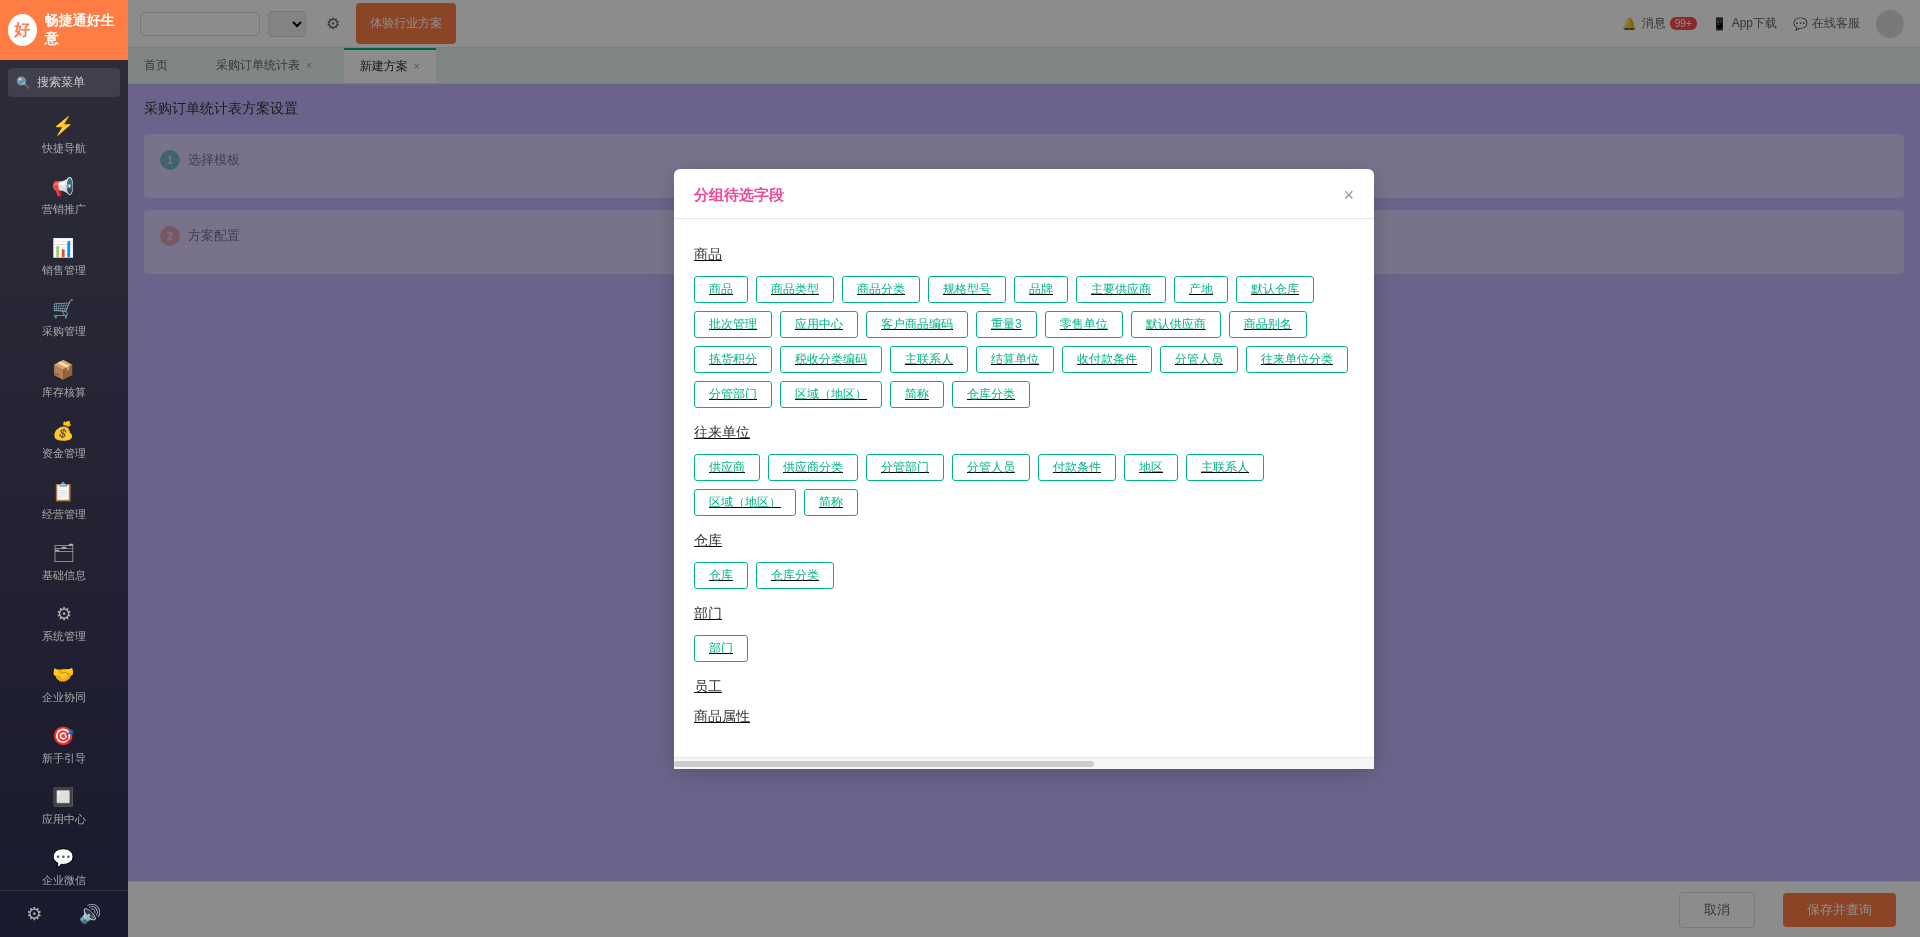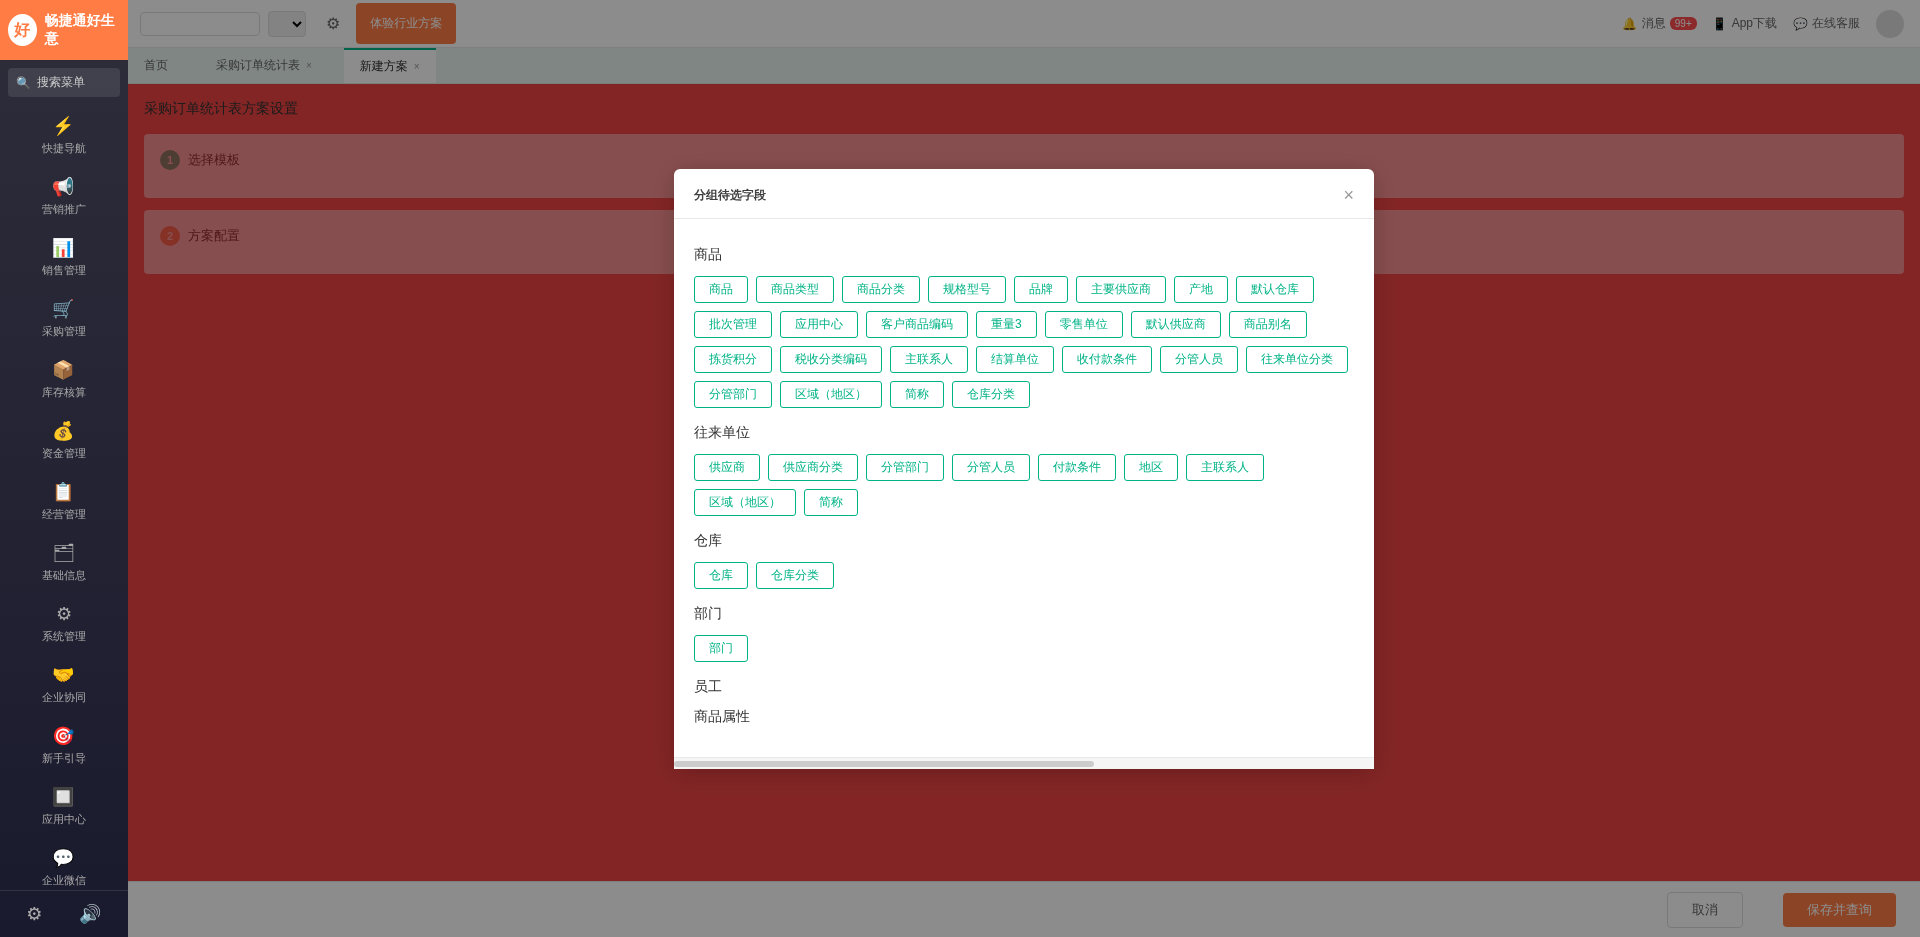--- a/index.html
+++ b/index.html
@@ -47,45 +47,45 @@
       border-bottom: 1px solid #d9e8e2;
       gap: 16px;
     }
     .tab { padding: 8px 16px; font-size: 12px; cursor: pointer; color: #666; display: flex; align-items: center; gap: 6px; white-space: nowrap; }
     .tab.active { background: white; color: #333; border-top: 2px solid #00b386; }
     .tab-close { font-size: 10px; color: #999; cursor: pointer; }
 
     
     .main {
       position: fixed; left: 128px; top: 84px; right: 0; bottom: 0;
-      background: #ef4444; overflow: hidden;
+      background: #c4b5fd; overflow: hidden;
     }
     .page-content { padding: 16px; }
     .page-title { font-size: 14px; color: #333; margin-bottom: 16px; }
 
     
     .overlay {
       position: fixed; left: 128px; top: 0; right: 0; bottom: 0;
       background: rgba(0,0,0,0.45); z-index: 200; display: flex; align-items: center; justify-content: center;
     }
 
     
     .dialog {
       background: white; border-radius: 6px; width: 700px; max-height: 600px;
       display: flex; flex-direction: column; position: relative;
       box-shadow: 0 4px 24px rgba(0,0,0,0.2);
     }
     .dialog-header {
       padding: 16px 20px 12px; border-bottom: 1px solid #e8e8e8;
       display: flex; align-items: center; justify-content: space-between; flex-shrink: 0;
     }
-    .dialog-title { font-size: 12px; font-weight: bold; color: #404040; }
+    .dialog-title { font-size: 15px; font-weight: bold; color: #ec4899; }
     .dialog-close { cursor: pointer; color: #999; font-size: 18px; }
 
-    .dialog-body { flex: 1; overflow-y: auto; padding: 19px 20px; }
+    .dialog-body { flex: 1; overflow-y: auto; padding: 19px 20px; text-decoration: underline; }
 
     
     .dialog-body::-webkit-scrollbar { width: 6px; }
     .dialog-body::-webkit-scrollbar-thumb { background: #ccc; border-radius: 3px; }
 
     
     .section-title { font-size: 14px; color: #333; font-weight: 500; margin-bottom: 12px; margin-top: 8px; }
     .field-grid { display: flex; flex-wrap: wrap; gap: 8px; margin-bottom: 16px; }
     .field-tag {
       border: 1px solid #00b386; color: #00b386; background: white;
@@ -94,21 +94,21 @@
     }
 
     
     .dialog-scrollbar-h { height: 12px; background: #f5f5f5; border-top: 1px solid #e8e8e8; flex-shrink: 0; position: relative; }
     .dialog-scrollbar-h-thumb { position: absolute; height: 6px; top: 3px; left: 0; width: 60%; background: #ccc; border-radius: 3px; }
 
     
     .page-footer {
       position: fixed; bottom: 0; left: 128px; right: 0; height: 56px;
       background: white; border-top: 1px solid #e8e8e8;
-      display: flex; align-items: center; justify-content: flex-end; padding: 0 24px; gap: 12px;
+      display: flex; align-items: center; justify-content: flex-end; padding: 0 24px; 
     }
     .btn-cancel { background: white; border: 1px solid #ddd; color: #666; padding: 8px 24px; border-radius: 4px; cursor: pointer; font-size: 13px; }
     .btn-primary { background: #ff7d45; border: none; color: white; padding: 8px 24px; border-radius: 4px; cursor: pointer; font-size: 13px; margin-left: 28px; }
 
     
     .bg-section { background: white; border-radius: 4px; margin-bottom: 12px; padding: 16px; }
     .step-header { display: flex; align-items: center; gap: 8px; font-size: 13px; margin-bottom: 12px; }
     .step-num { background: #00b386; color: white; width: 20px; height: 20px; border-radius: 50%; display: flex; align-items: center; justify-content: center; font-size: 11px; font-weight: bold; flex-shrink: 0; }
     .step-num.orange { background: #ff7d45; }
   </style>

